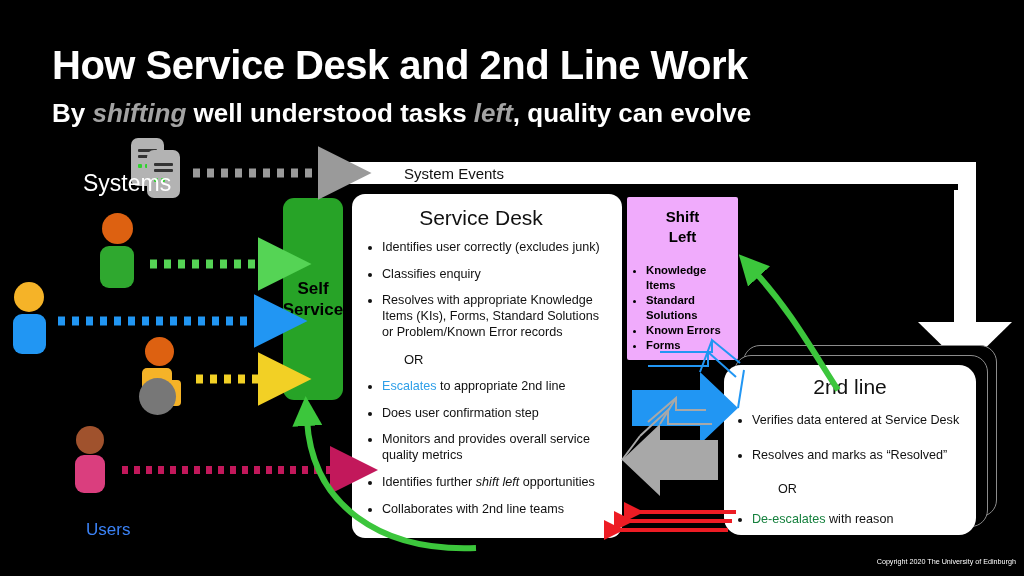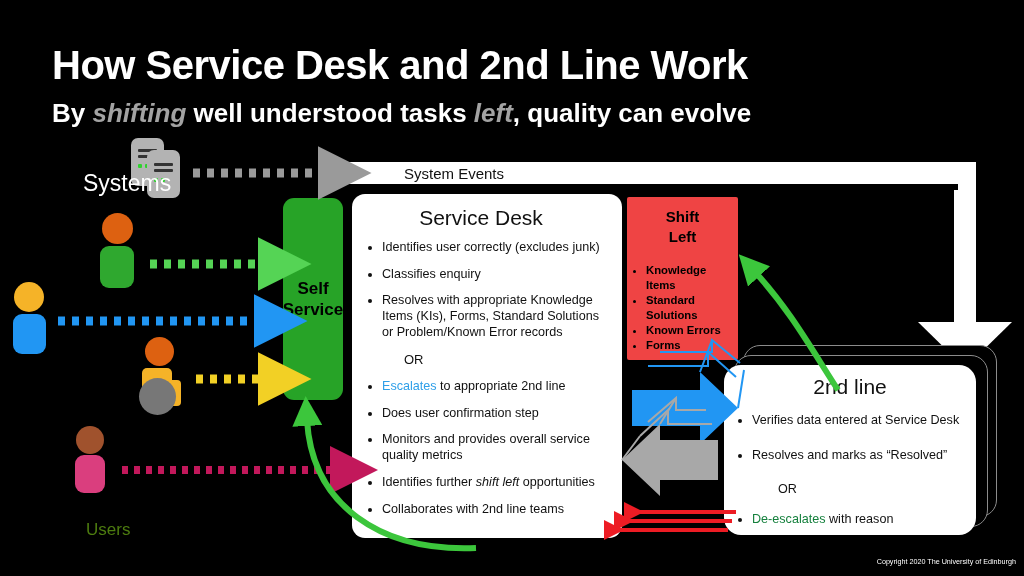--- a/index.html
+++ b/index.html
@@ -25,21 +25,21 @@
               border-left:47px solid transparent;border-right:47px solid transparent;
               border-top:46px solid #fff;}
 
   
   .srv{background:#b3b3b3;border-radius:7px;}
   #srv1{left:131px;top:138px;width:33px;height:48px;}
   #srv2{left:147px;top:150px;width:33px;height:48px;}
   .srv-line{position:absolute;background:#333;height:2.5px;border-radius:1px;}
   .srv-led{position:absolute;background:#2fd22f;width:4px;height:4px;border-radius:1px;}
   #systems-label{left:83px;top:170px;color:#fff;font-size:23px;}
-  #users-label{left:86px;top:520px;color:#4d7c0f;font-size:17px;}
+  #users-label{left:86px;top:520px;color:#3b82f6;font-size:17px;}
 
   
   .head{position:absolute;border-radius:50%;}
   .body{position:absolute;border-radius:9px;}
 
   
   #selfservice{left:283px;top:198px;width:60px;height:202px;background:#27a327;
                border-radius:11px;color:#000;font-size:17px;font-weight:bold;
                display:flex;align-items:center;justify-content:center;text-align:center;
                line-height:1.25;}
@@ -48,21 +48,21 @@
   #sd-card{left:352px;top:194px;width:258px;height:344px;background:#fff;border-radius:13px;padding-left:12px;}
   #sd-title{left:0;top:12px;width:258px;text-align:center;color:#111;font-size:21px;}
   #sd-list{left:16px;top:46px;width:232px;color:#111;font-size:12.6px;line-height:1.25;}
   #sd-list li{margin-bottom:11px;}
   #sd-list li.or{list-style:none;margin-left:22px;font-size:13px;margin-bottom:11px;}
   #sd-list .blue{color:#2f9fe8;}
   #sd-list .ital{font-style:italic;}
   ul{margin:0;padding-left:14px;}
 
   
-  #shiftleft{left:627px;top:197px;width:111px;height:163px;background:#ef4444;border-radius:2px;}
+  #shiftleft{left:627px;top:197px;width:111px;height:163px;background:#f0abfc;border-radius:2px;}
   #sl-title{left:0;top:10px;width:111px;text-align:center;color:#000;font-size:15px;
             font-weight:bold;line-height:1.3;}
   #sl-list{left:6px;top:66px;width:105px;color:#000;font-size:11.3px;font-weight:bold;
            line-height:1.32;}
   #sl-list ul{padding-left:13px;}
 
   
   .ghost{position:absolute;border:1.4px solid #8c8c8c;border-radius:17px;background:#000;}
   #ghost1{left:743px;top:345px;width:252px;height:170px;}
   #ghost2{left:734px;top:355px;width:252px;height:170px;}

